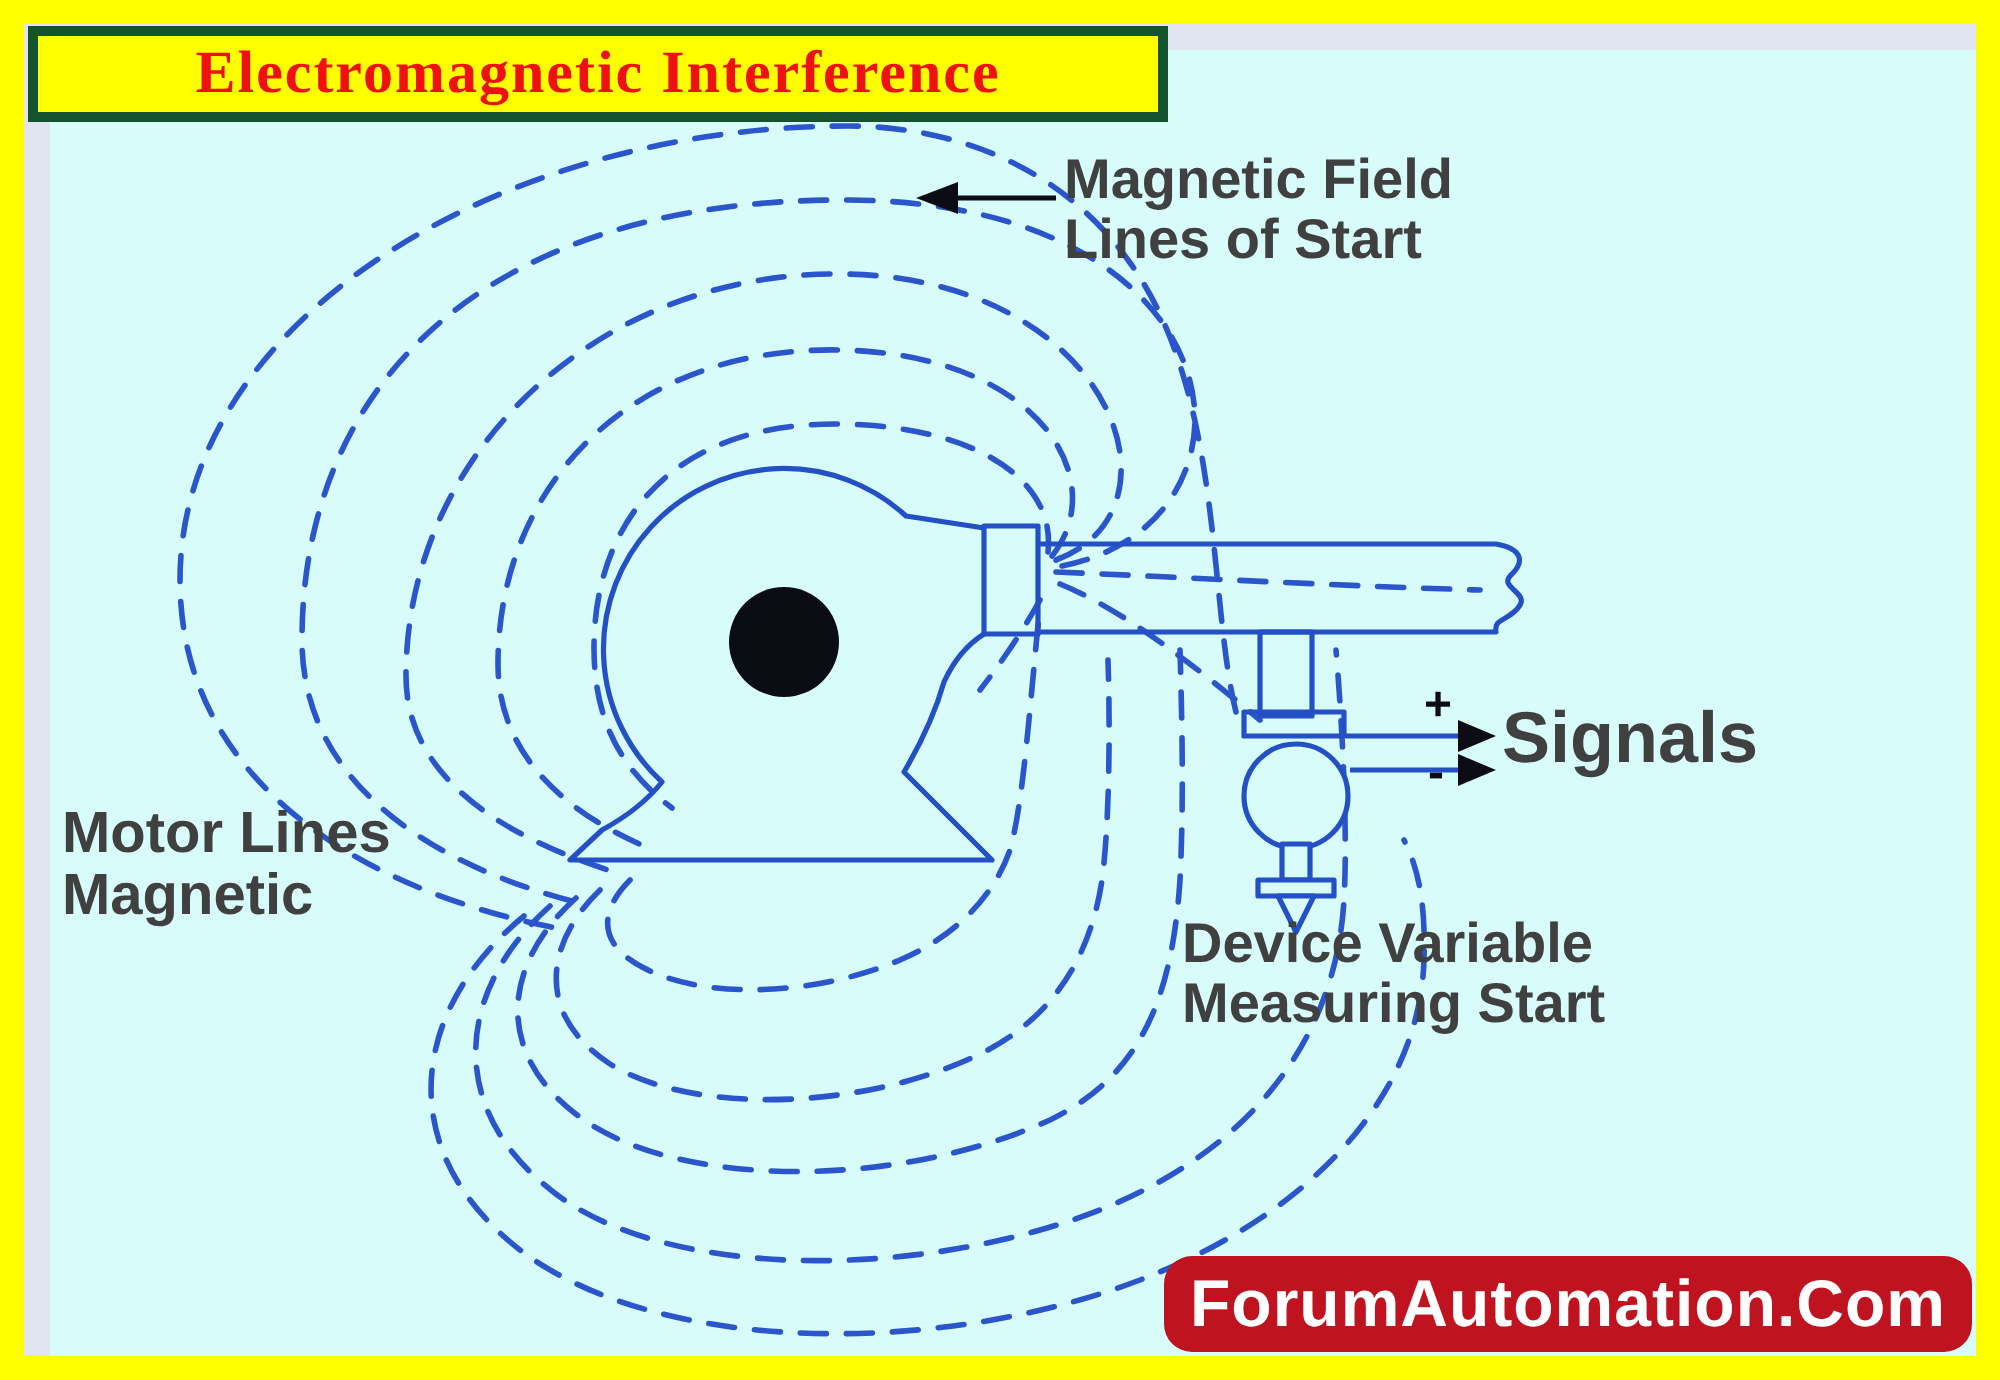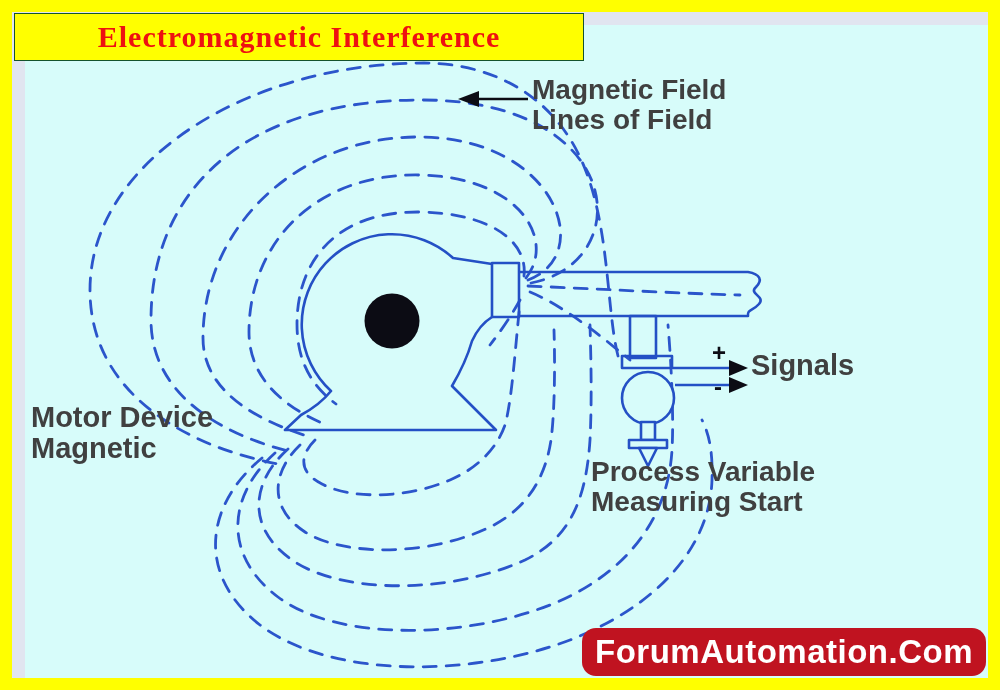--- a/index.html
+++ b/index.html
@@ -6,35 +6,35 @@
   .stage{
     position:relative;width:1000px;height:690px;overflow:hidden;
     background:#ffff00;
     font-family:"Liberation Sans",sans-serif;
   }
   .inner-edge{position:absolute;left:12px;top:12px;width:976px;height:666px;background:#e1e5f0;}
   .paper{position:absolute;left:25px;top:25px;width:963px;height:653px;background:#d7fcfa;}
   svg.diagram{position:absolute;left:0;top:0;z-index:2;}
   .title-box{
     position:absolute;left:14px;top:13px;width:570px;height:48px;z-index:5;
-    background:#ffff00;border:1px solid #14532d;box-sizing:border-box;
+    background:#ffff00;border:5px solid #14532d;box-sizing:border-box;
     display:flex;align-items:center;justify-content:center;
   }
   .title-box span{
     font-family:"Liberation Serif",serif;font-weight:bold;font-size:30px;
     color:#ee1111;letter-spacing:1px;white-space:nowrap;
   }
   .lbl{
     position:absolute;z-index:4;color:#404040;font-weight:bold;
     line-height:1.08;white-space:nowrap;
   }
   .lbl span{display:block;}
   .lbl-magnetic{left:532px;top:75px;font-size:28px;}
   .lbl-motor{left:31px;top:402px;font-size:29px;}
-  .lbl-signals{left:751px;top:350px;font-size:29px;}
+  .lbl-signals{left:751px;top:350px;font-size:36px;}
   .lbl-device{left:591px;top:457px;font-size:28px;}
   .sign{position:absolute;z-index:4;color:#0c0c14;font-weight:bold;font-size:24px;}
   .sign-plus{left:712px;top:339px;}
   .sign-minus{left:714px;top:373px;}
   .banner{
     position:absolute;left:582px;top:628px;width:404px;height:48px;z-index:5;
     background:#c01320;display:flex;align-items:center;justify-content:center;border-radius:14px;
   }
   .banner span{color:#ffffff;font-weight:bold;font-size:33px;letter-spacing:0.5px;white-space:nowrap;}
 </style>
@@ -99,37 +99,37 @@
       <path d="M 458,99 L 479,91 L 479,107 Z" fill="#0c0c14"></path>
     </g>
   </svg>
 
   <div class="title-box">
     <span>Electromagnetic Interference</span>
   </div>
 
   <div class="lbl lbl-magnetic">
     <span>Magnetic Field</span>
-    <span>Lines of Field</span>
+    <span>Lines of Start</span>
   </div>
 
   <div class="lbl lbl-motor">
-    <span>Motor Device</span>
+    <span>Motor Lines</span>
     <span>Magnetic</span>
   </div>
 
   <div class="lbl lbl-signals">
     <span>Signals</span>
   </div>
 
   <span class="sign sign-plus">+</span>
   <span class="sign sign-minus">-</span>
 
   <div class="lbl lbl-device">
-    <span>Process Variable</span>
+    <span>Device Variable</span>
     <span>Measuring Start</span>
   </div>
 
   <div class="banner">
     <span>ForumAutomation.Com</span>
   </div>
 
 </div>
 
 </body></html>

